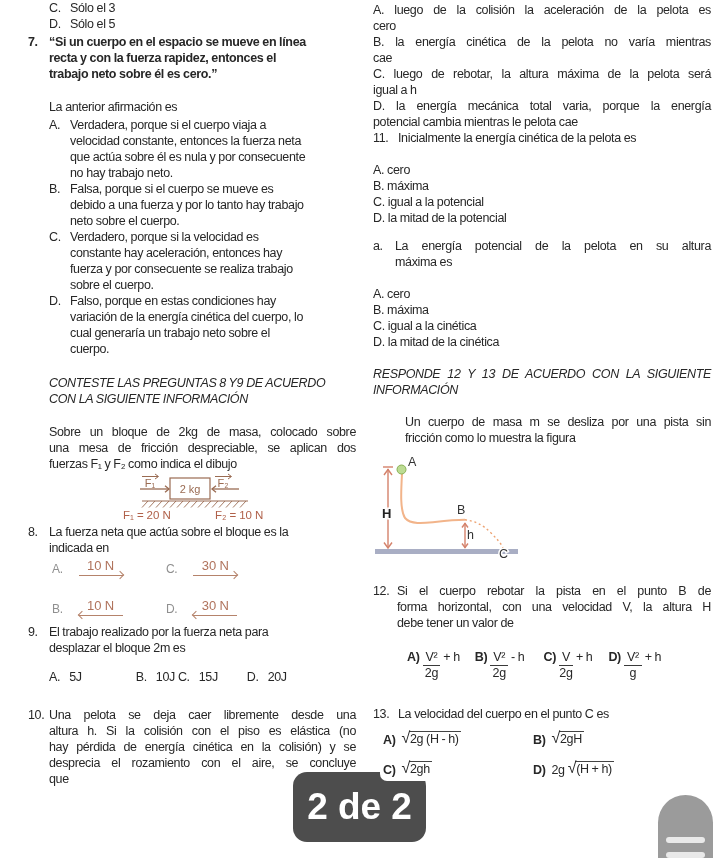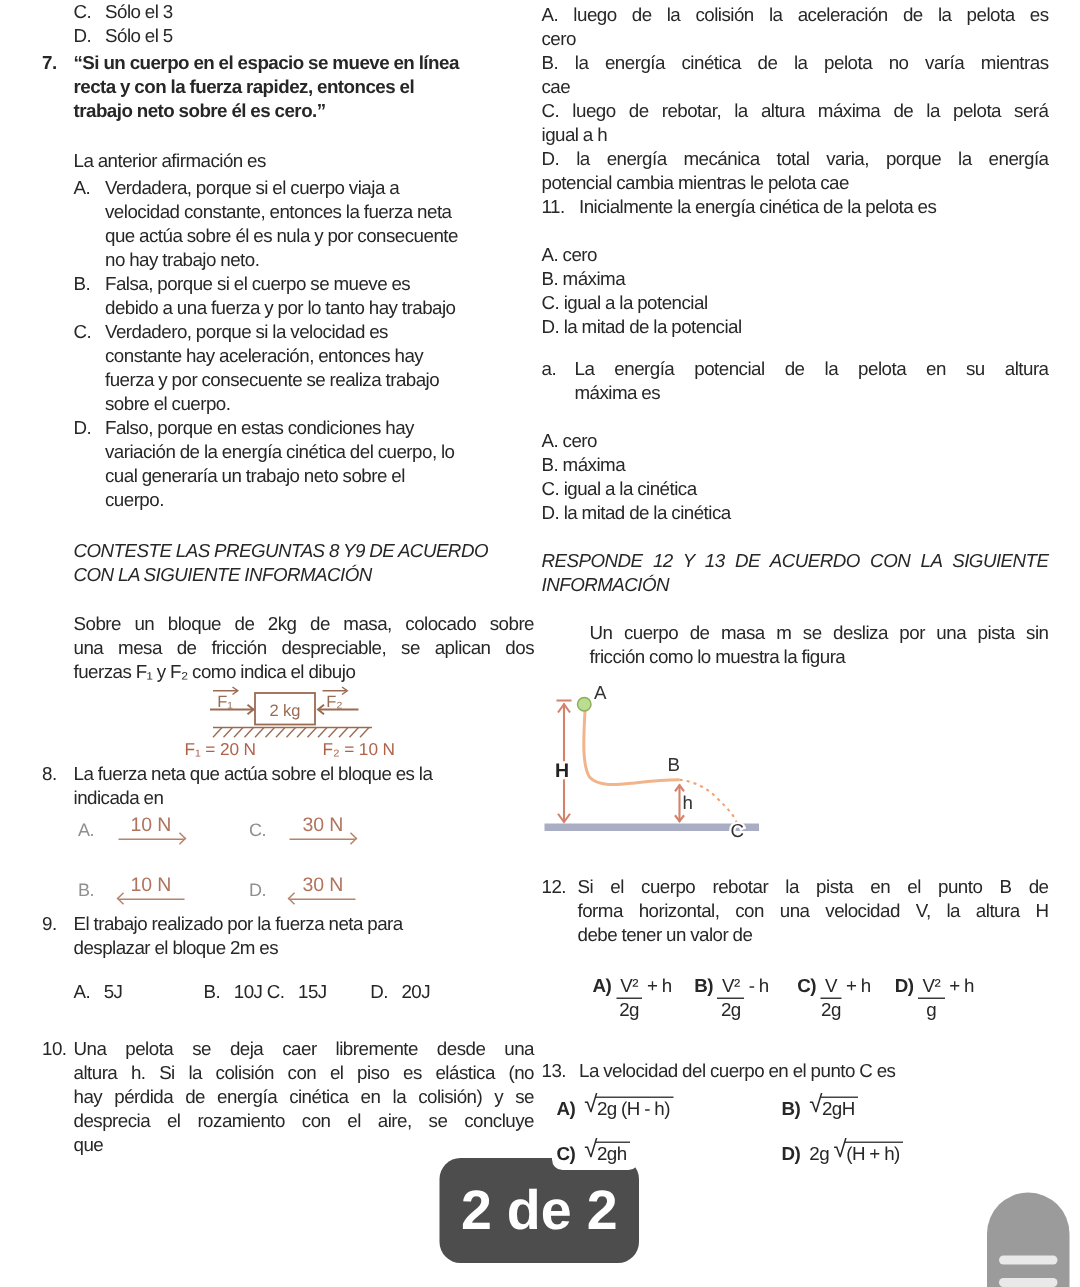--- a/index.html
+++ b/index.html
@@ -4,21 +4,21 @@
 <style>
   html,body{margin:0;padding:0;}
   body{
     width:720px;height:858px;overflow:hidden;position:relative;background:#ffffff;
     font-family:"Liberation Sans","DejaVu Sans",sans-serif;
     font-size:12.5px;line-height:16px;color:#272727;
     letter-spacing:-0.35px;word-spacing:-0.2px;
   }
   .col{position:absolute;top:0;}
   .col-left{left:15px;width:341px;}
-  .col-right{left:361px;width:338px;}
+  .col-right{left:373px;width:338px;}
   .ln{height:16px;white-space:nowrap;}
   .stretch{text-align:justify;text-align-last:justify;white-space:normal;}
   .bold{font-weight:bold;}
   .italic{font-style:italic;}
   
   .lq{position:relative;padding-left:34px;}
   .lq .num{position:absolute;left:13px;top:0;}
   .opt7{position:relative;padding-left:55px;}
   .opt7 .letter{position:absolute;left:34px;top:0;}
   .ind34{margin-left:34px;}
@@ -99,20 +99,21 @@
     <span class="letter">A.</span>
     <div class="ln">Verdadera, porque si el cuerpo viaja a</div>
     <div class="ln">velocidad constante, entonces la fuerza neta</div>
     <div class="ln">que actúa sobre él es nula y por consecuente</div>
     <div class="ln">no hay trabajo neto.</div>
   </div>
   <div class="opt7">
     <span class="letter">B.</span>
     <div class="ln">Falsa, porque si el cuerpo se mueve es</div>
     <div class="ln">debido a una fuerza y por lo tanto hay trabajo</div>
+    <div class="ln">neto sobre el cuerpo.</div>
   </div>
   <div class="opt7">
     <span class="letter">C.</span>
     <div class="ln">Verdadero, porque si la velocidad es</div>
     <div class="ln">constante hay aceleración, entonces hay</div>
     <div class="ln">fuerza y por consecuente se realiza trabajo</div>
     <div class="ln">sobre el cuerpo.</div>
   </div>
   <div class="opt7">
     <span class="letter">D.</span>

